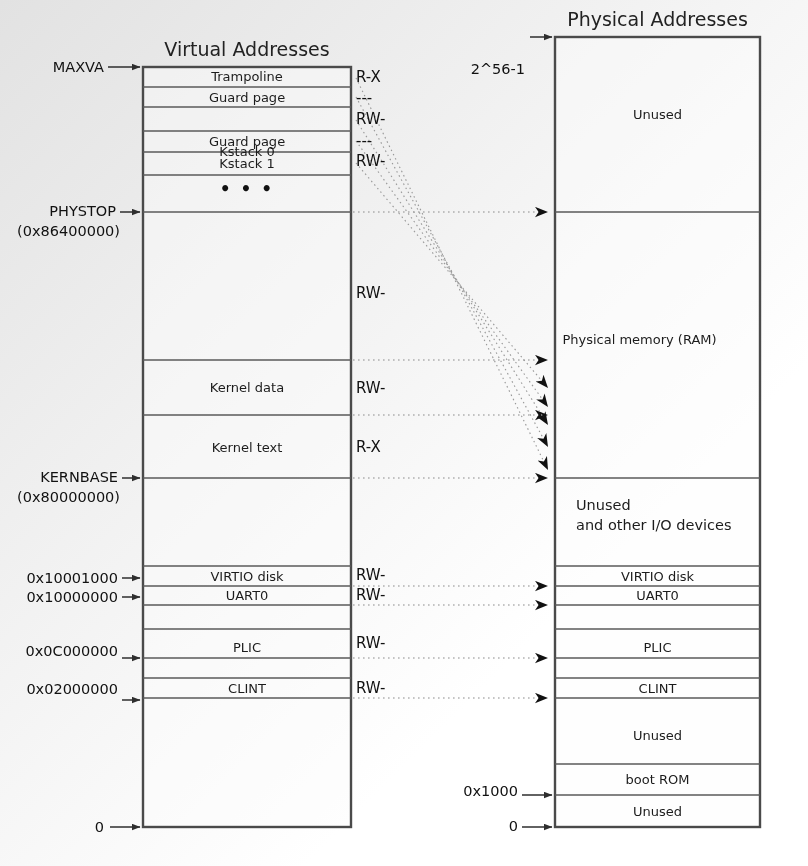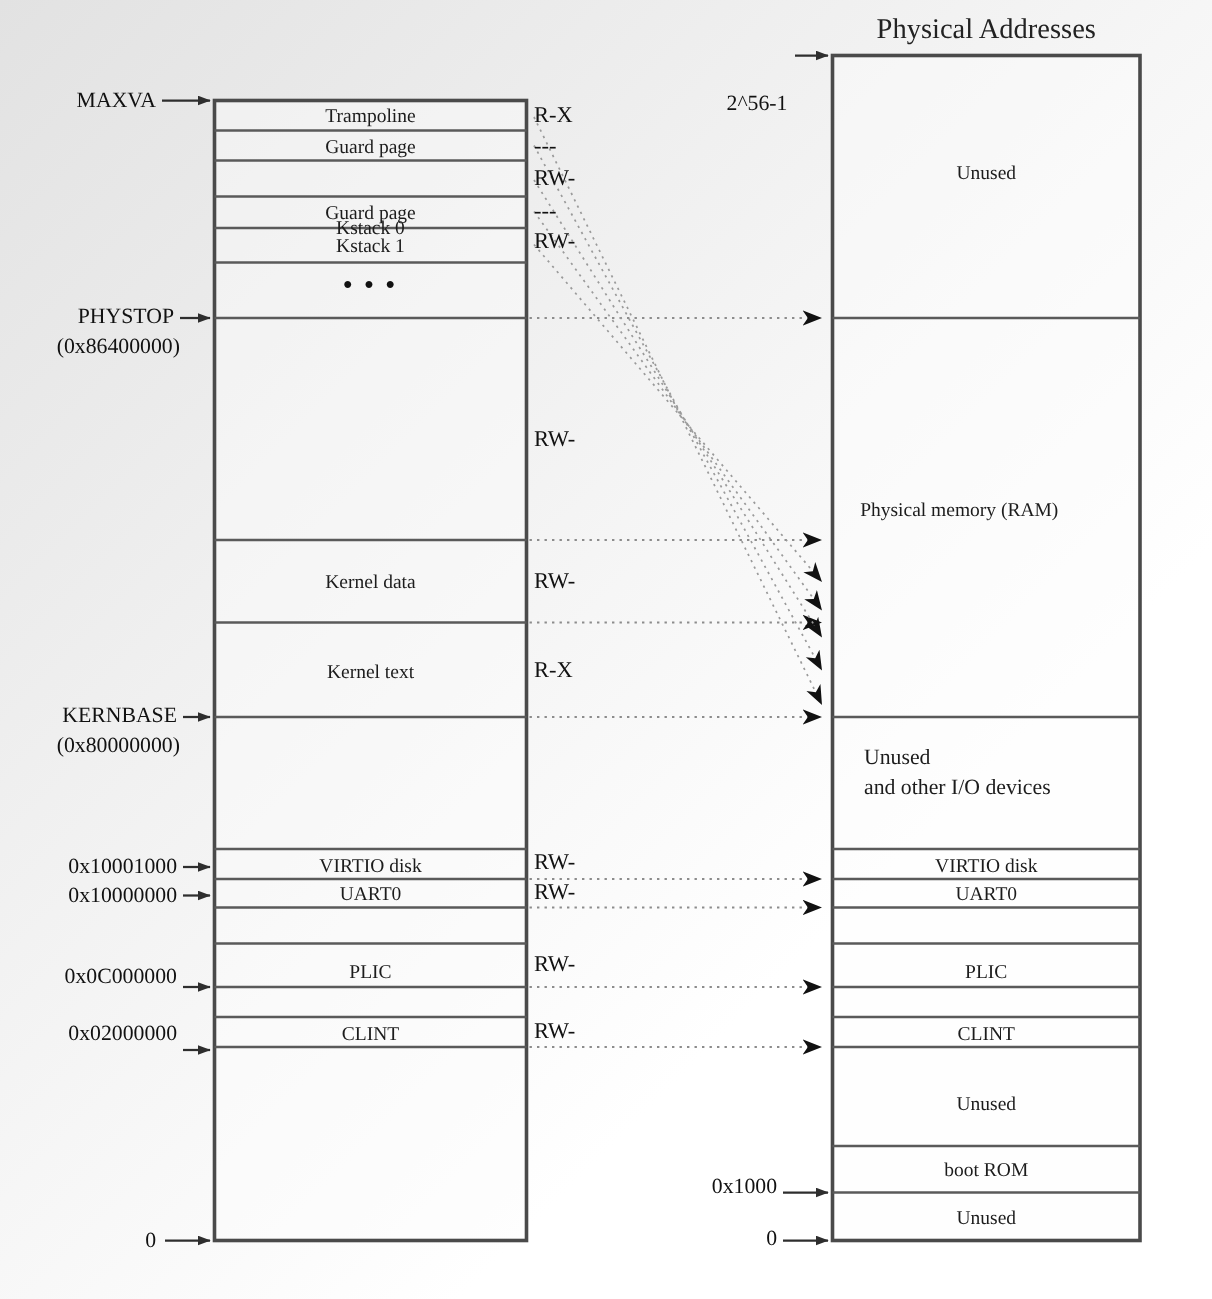--- a/index.html
+++ b/index.html
@@ -25,21 +25,20 @@
   svg.layer {
     position: absolute;
     left: 0; top: 0;
     width: 808px;
     height: 866px;
   }
   .txt {
     position: absolute;
     white-space: pre;
     line-height: 1;
-    font-family: Liberation Serif, serif;
   }
   .col-title {
     font-size: 19px;
     color: #222;
     text-align: center;
   }
   .row-label {
     font-size: 13px;
     color: #1c1c1c;
     text-align: center;
@@ -153,20 +152,21 @@
     <g stroke="#9a9a9a" stroke-width="1.15" fill="none" stroke-dasharray="1.5 3.2">
       <line x1="356" y1="78" x2="548" y2="470" marker-end="url(#arrowBig)"></line>
       <line x1="356" y1="97" x2="548" y2="447" marker-end="url(#arrowBig)"></line>
       <line x1="356" y1="120" x2="548" y2="425" marker-end="url(#arrowBig)"></line>
       <line x1="356" y1="141" x2="548" y2="407" marker-end="url(#arrowBig)"></line>
       <line x1="356" y1="163" x2="548" y2="388" marker-end="url(#arrowBig)"></line>
     </g>
 
   </svg>
 
+  <div class="txt col-title" style="left:143px; top:40px; width:208px;">Virtual Addresses</div>
   <div class="txt col-title" style="left:555px; top:10px; width:205px;">Physical Addresses</div>
 
   <div class="txt addr-label" style="left:0px; top:60px; width:104px;">MAXVA</div>
 
   <div class="txt addr-label" style="left:0px; top:204px; width:116px;">PHYSTOP</div>
   <div class="txt addr-label" style="left:0px; top:224px; width:120px;">(0x86400000)</div>
 
   <div class="txt addr-label" style="left:0px; top:470px; width:118px;">KERNBASE</div>
   <div class="txt addr-label" style="left:0px; top:490px; width:120px;">(0x80000000)</div>
 

